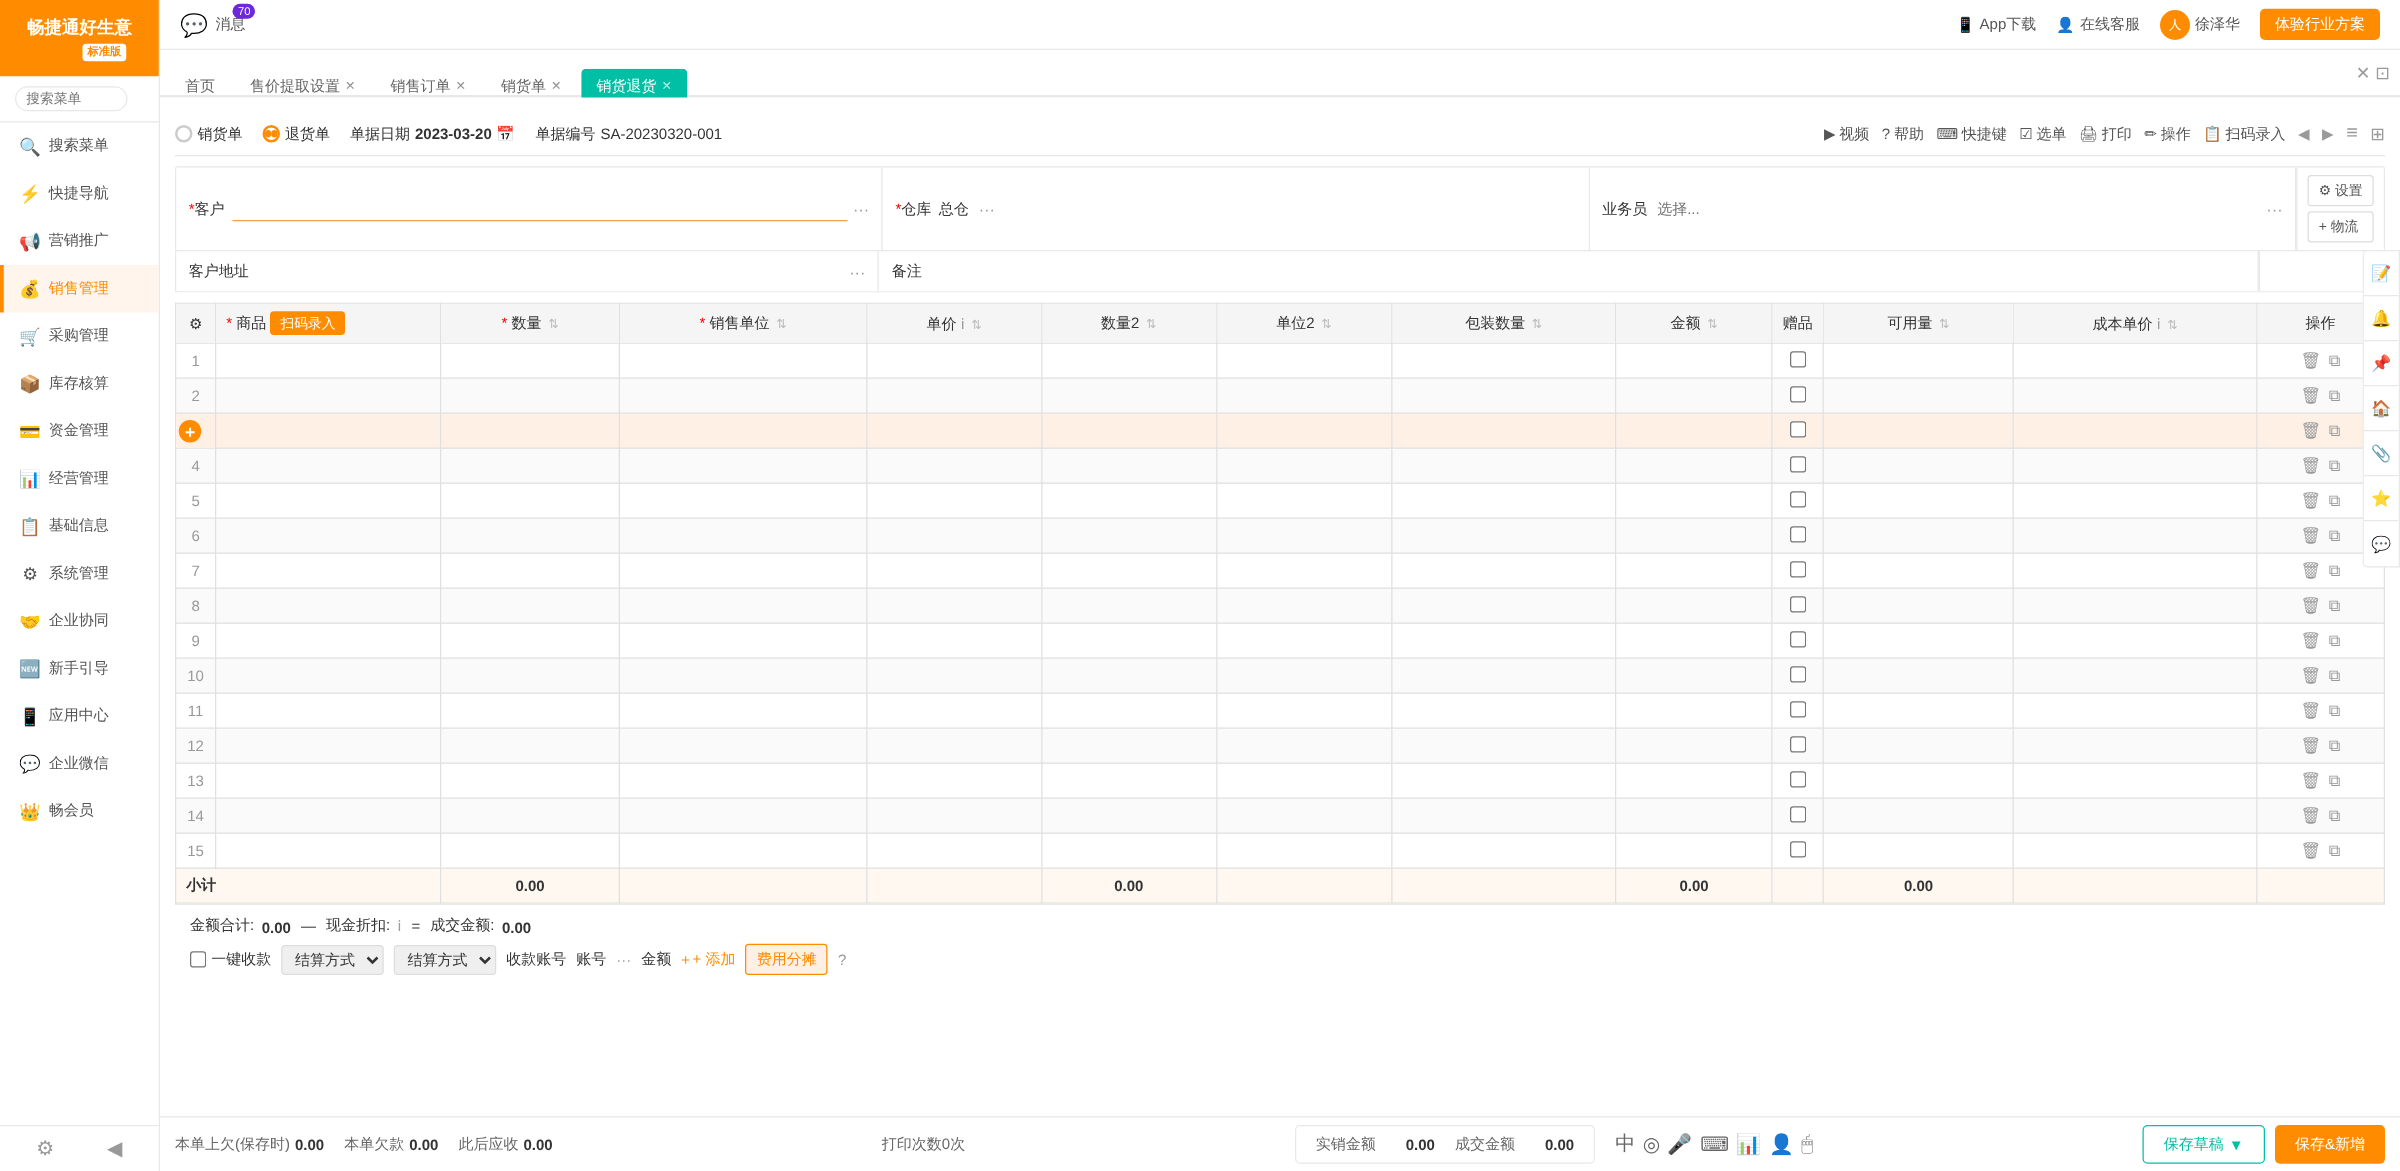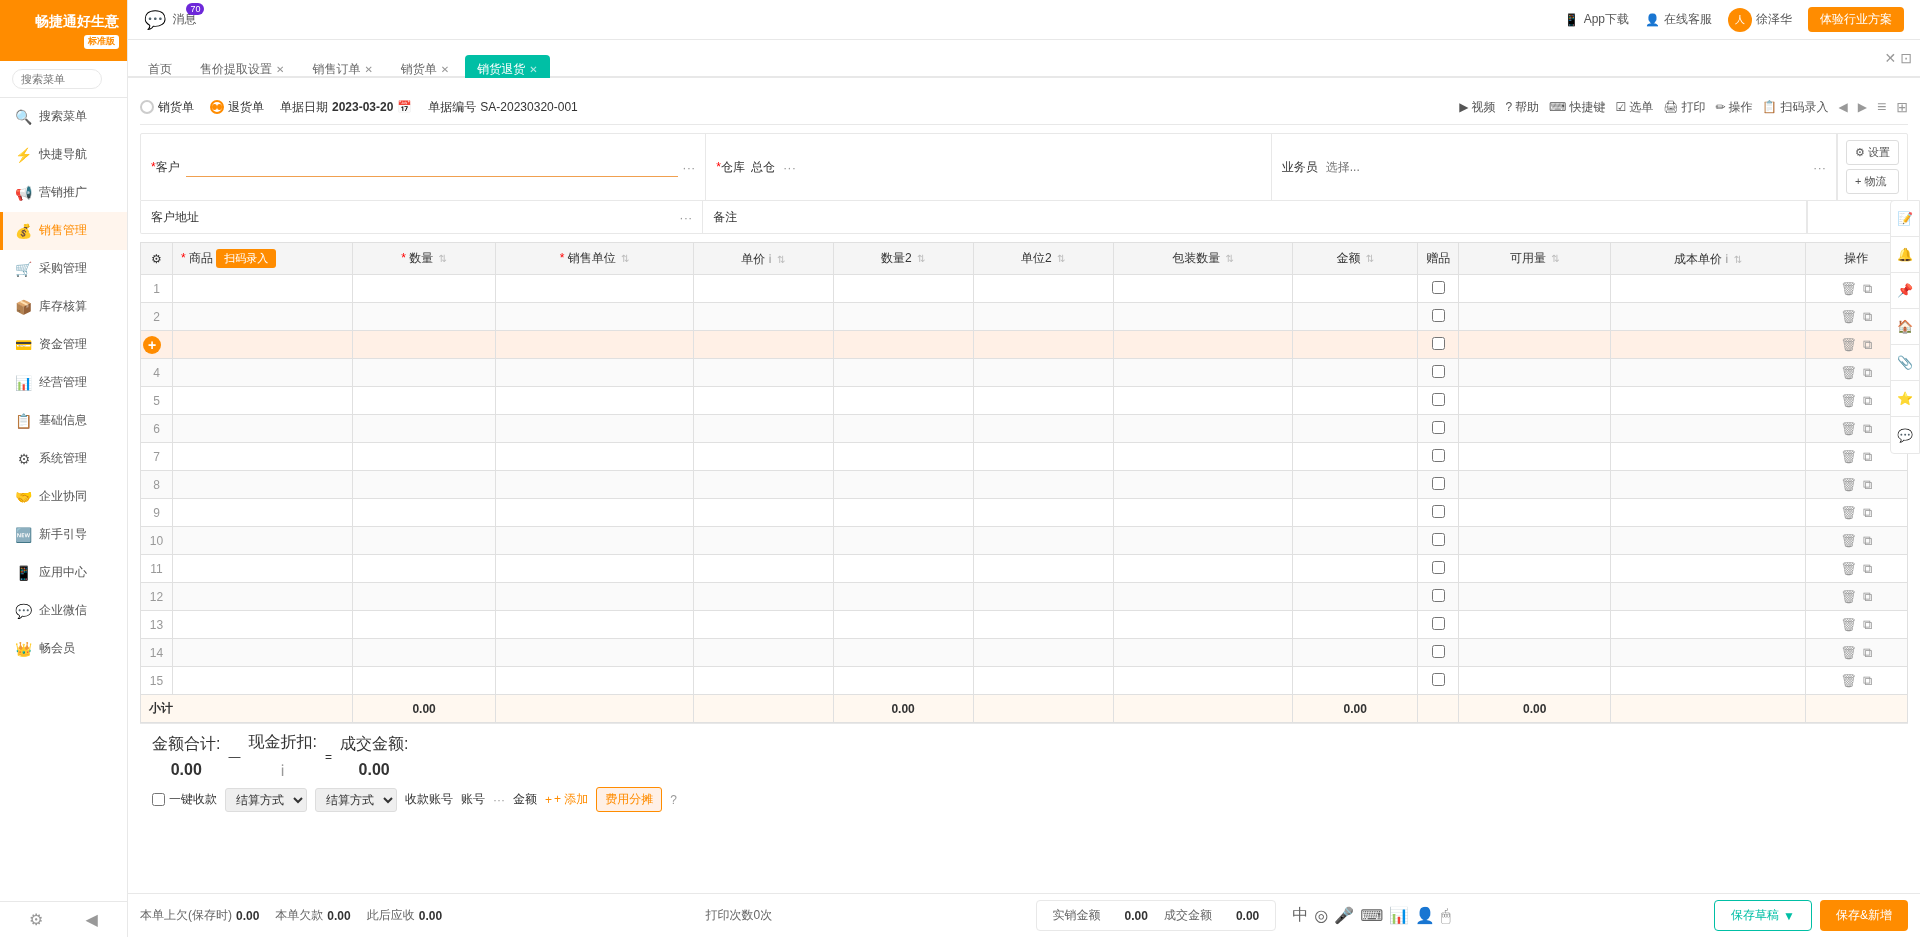--- a/index.html
+++ b/index.html
@@ -4,21 +4,21 @@
   <style>
     * { box-sizing: border-box; margin: 0; padding: 0; }
     body { font-family: 'Microsoft YaHei', Arial, sans-serif; font-size: 12px; background: #f0f2f5; color: #333; overflow: hidden; height: 937px; }
 
     
     .app-container { display: flex; height: 937px; }
     .sidebar { width: 128px; background: #fff; display: flex; flex-direction: column; border-right: 1px solid #e8e8e8; flex-shrink: 0; }
     .main-area { flex: 1; display: flex; flex-direction: column; overflow: hidden; }
 
     
-    .sidebar-header { background: #ff8c00; padding: 12px 8px; text-align: right; }
+    .sidebar-header { background: #ff8c00; padding: 12px 8px; text-align: center; }
     .sidebar-logo { color: #fff; font-size: 14px; font-weight: bold; line-height: 1.3; }
     .sidebar-badge { background: #fff; color: #ff8c00; font-size: 9px; padding: 1px 4px; border-radius: 3px; margin-top: 2px; display: inline-block; margin-left: 40px; }
 
     
     .sidebar-nav { flex: 1; overflow-y: auto; }
     .nav-item { display: flex; align-items: center; padding: 10px 12px; cursor: pointer; color: #555; font-size: 12px; border-left: 3px solid transparent; }
     .nav-item.active { background: #fff5ed; border-left-color: #ff8c00; color: #ff8c00; }
     .nav-item .nav-icon { width: 18px; height: 18px; margin-right: 6px; display: flex; align-items: center; justify-content: center; font-size: 14px; }
     .nav-item .nav-label { font-size: 12px; }
 
@@ -71,21 +71,21 @@
     
     .scan-btn { background: #ff8c00; color: #fff; border: none; padding: 2px 8px; border-radius: 3px; font-size: 11px; cursor: pointer; white-space: nowrap; }
 
     
     .table-wrapper { display: flex; position: relative; }
     .table-main { flex: 1; overflow-x: auto; }
 
     
     .form-footer { padding: 8px 12px; background: #fff; border-top: 1px solid #e8e8e8; }
     .footer-row1 { display: flex; align-items: center; gap: 8px; margin-bottom: 6px; }
-    .footer-amount { display: flex; align-items: center; gap: 6px; font-size: 16px; flex-direction: column; }
+    .footer-amount { display: flex; align-items: flex-end; gap: 6px; font-size: 12px; }
     .footer-amount .label { color: #333; }
     .footer-amount .value { color: #333; font-weight: bold; }
     .footer-row2 { display: flex; align-items: center; gap: 8px; font-size: 12px; }
     .footer-checkbox { display: flex; align-items: center; gap: 4px; cursor: pointer; }
     .footer-select { border: 1px solid #ddd; padding: 3px 6px; border-radius: 3px; font-size: 12px; color: #333; }
     .footer-ellipsis { color: #999; cursor: pointer; }
     .add-btn { background: transparent; border: none; color: #ff8c00; cursor: pointer; font-size: 12px; display: flex; align-items: center; gap: 2px; }
     .fee-split-btn { background: #f0f0f0; border: 1px solid #ddd; padding: 3px 8px; border-radius: 3px; cursor: pointer; font-size: 12px; }
     .fee-split-btn.active { background: #fff0e6; border-color: #ff8c00; color: #ff8c00; }
 

